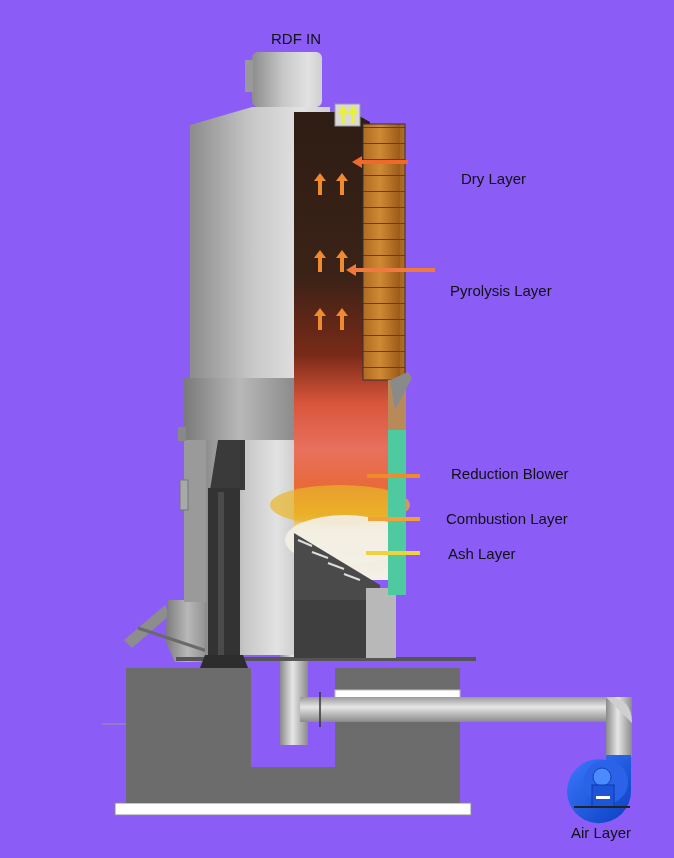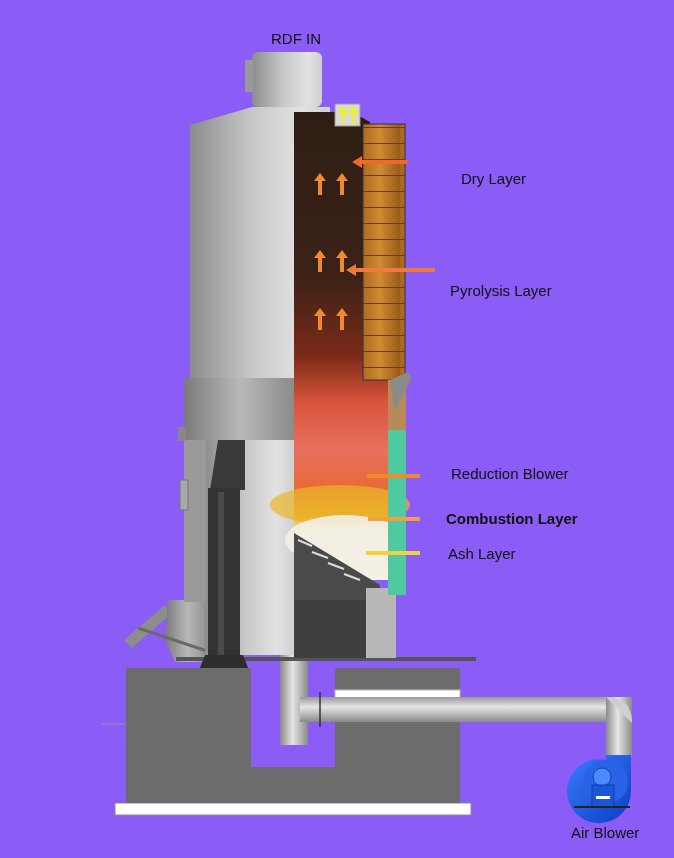--- a/index.html
+++ b/index.html
@@ -161,17 +161,17 @@
     <line x1="367" y1="476" x2="420" y2="476" stroke="#f08a2a" stroke-width="4"></line>
     <line x1="368" y1="519" x2="420" y2="519" stroke="#f2a03a" stroke-width="4"></line>
     <line x1="366" y1="553" x2="420" y2="553" stroke="#f2d23a" stroke-width="4"></line>
   </g>
 </svg>
 
 <div class="lbl" style="left:271px;top:30px;">RDF IN</div>
 <div class="lbl" style="left:461px;top:170px;">Dry Layer</div>
 <div class="lbl" style="left:450px;top:262px;margin-top:20px;">Pyrolysis Layer</div>
 <div class="lbl" style="left:451px;top:465px;">Reduction Blower</div>
-<div class="lbl" style="left:446px;top:510px;font-weight:bold;">Combustion Layer</div>
+<div class="lbl" style="left:446px;top:510px;">Combustion Layer</div>
 <div class="lbl" style="left:448px;top:545px;text-align:right;">Ash Layer</div>
-<div class="lbl" style="left:571px;top:824px;">Air Blower</div>
+<div class="lbl" style="left:571px;top:824px;">Air Layer</div>
 
 </div>
 
 </body></html>

